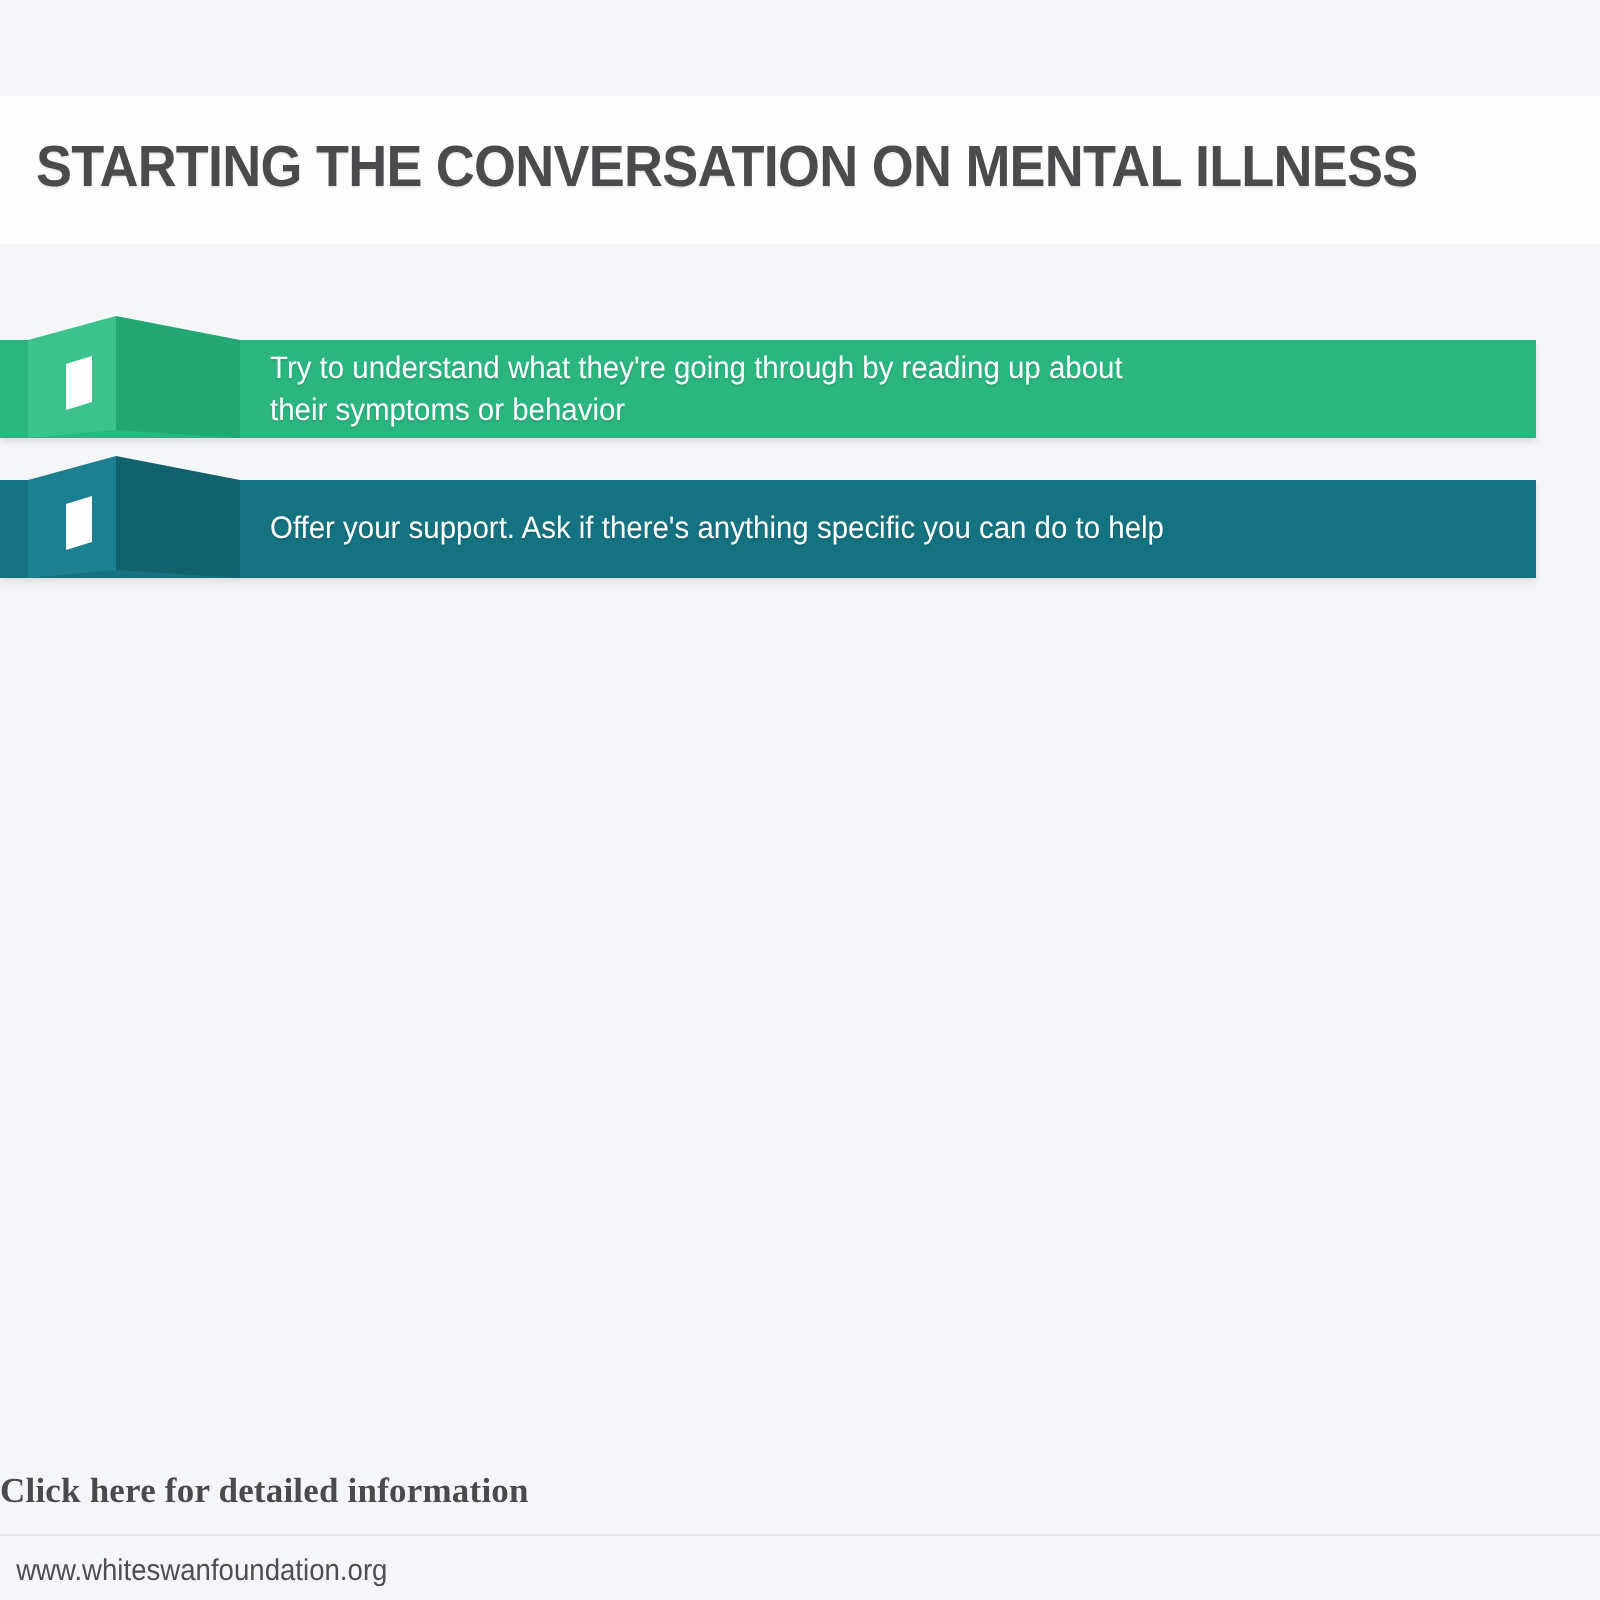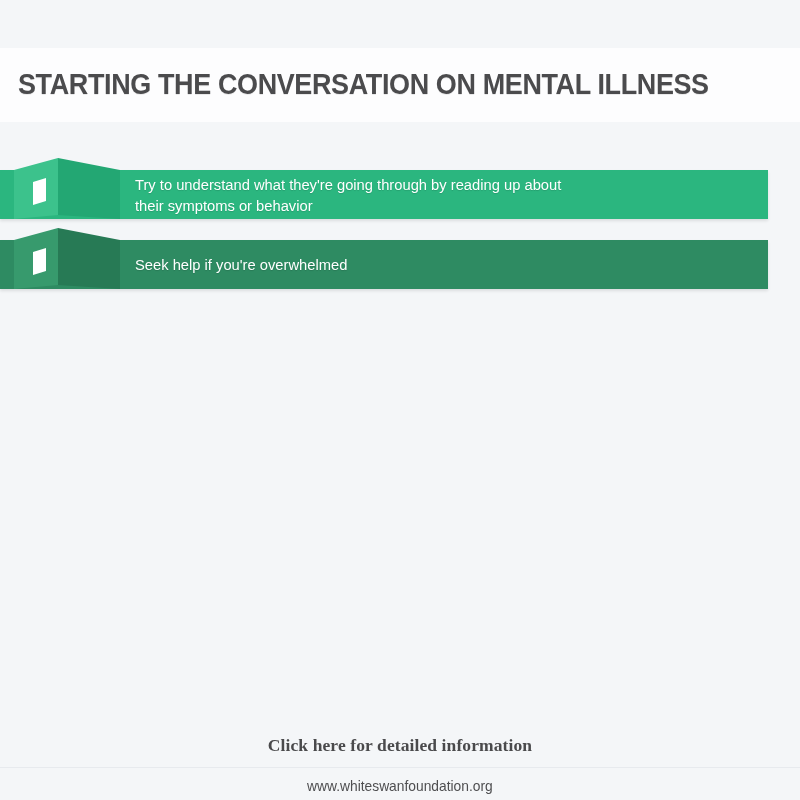--- a/index.html
+++ b/index.html
@@ -99,21 +99,20 @@
     display: block;
     white-space: nowrap;
   }
 
   
   .footer {
     position: absolute;
     left: 0;
     top: 735px;
     width: 800px;
-    text-align: center;
   }
   .footer-cta {
     font-size: 17.5px;
     font-weight: bold;
     color: #4a4a4c;
     font-family: "Liberation Serif", serif;
     letter-spacing: 0.1px;
   }
   .footer-divider {
     width: 800px;
@@ -145,30 +144,30 @@
           <polygon points="44,0 106,12 106,61 44,57" fill="#23a773"></polygon>
           <polygon points="19,24 32,20 32,43 19,47" fill="#ffffff"></polygon>
         </svg>
       </div>
       <div class="ribbon-text">
         <span>Try to understand what they're going through by reading up about</span>
         <span>their symptoms or behavior</span>
       </div>
     </div>
     <div class="ribbon-row">
-      <div class="ribbon-body" style="background: rgb(46, 139, 98);"></div>
+      <div class="ribbon-body" style="background: rgb(21, 114, 128);"></div>
       <div class="ribbon-fold">
         <svg viewBox="0 0 106 70">
-          <polygon points="0,12 44,0 44,57 0,61" fill="#379a6d"></polygon>
-          <polygon points="44,0 106,12 106,61 44,57" fill="#277a55"></polygon>
+          <polygon points="0,12 44,0 44,57 0,61" fill="#1c8091"></polygon>
+          <polygon points="44,0 106,12 106,61 44,57" fill="#11626e"></polygon>
           <polygon points="19,24 32,20 32,43 19,47" fill="#ffffff"></polygon>
         </svg>
       </div>
       <div class="ribbon-text">
-        <span>Seek help if you're overwhelmed</span>
+        <span>Offer your support. Ask if there's anything specific you can do to help</span>
       </div>
     </div>
   </div>
 
 <div class="footer">
   <div class="footer-cta">Click here for detailed information</div>
   <div class="footer-divider"></div>
   <div class="footer-url">www.whiteswanfoundation.org</div>
 </div>
 

